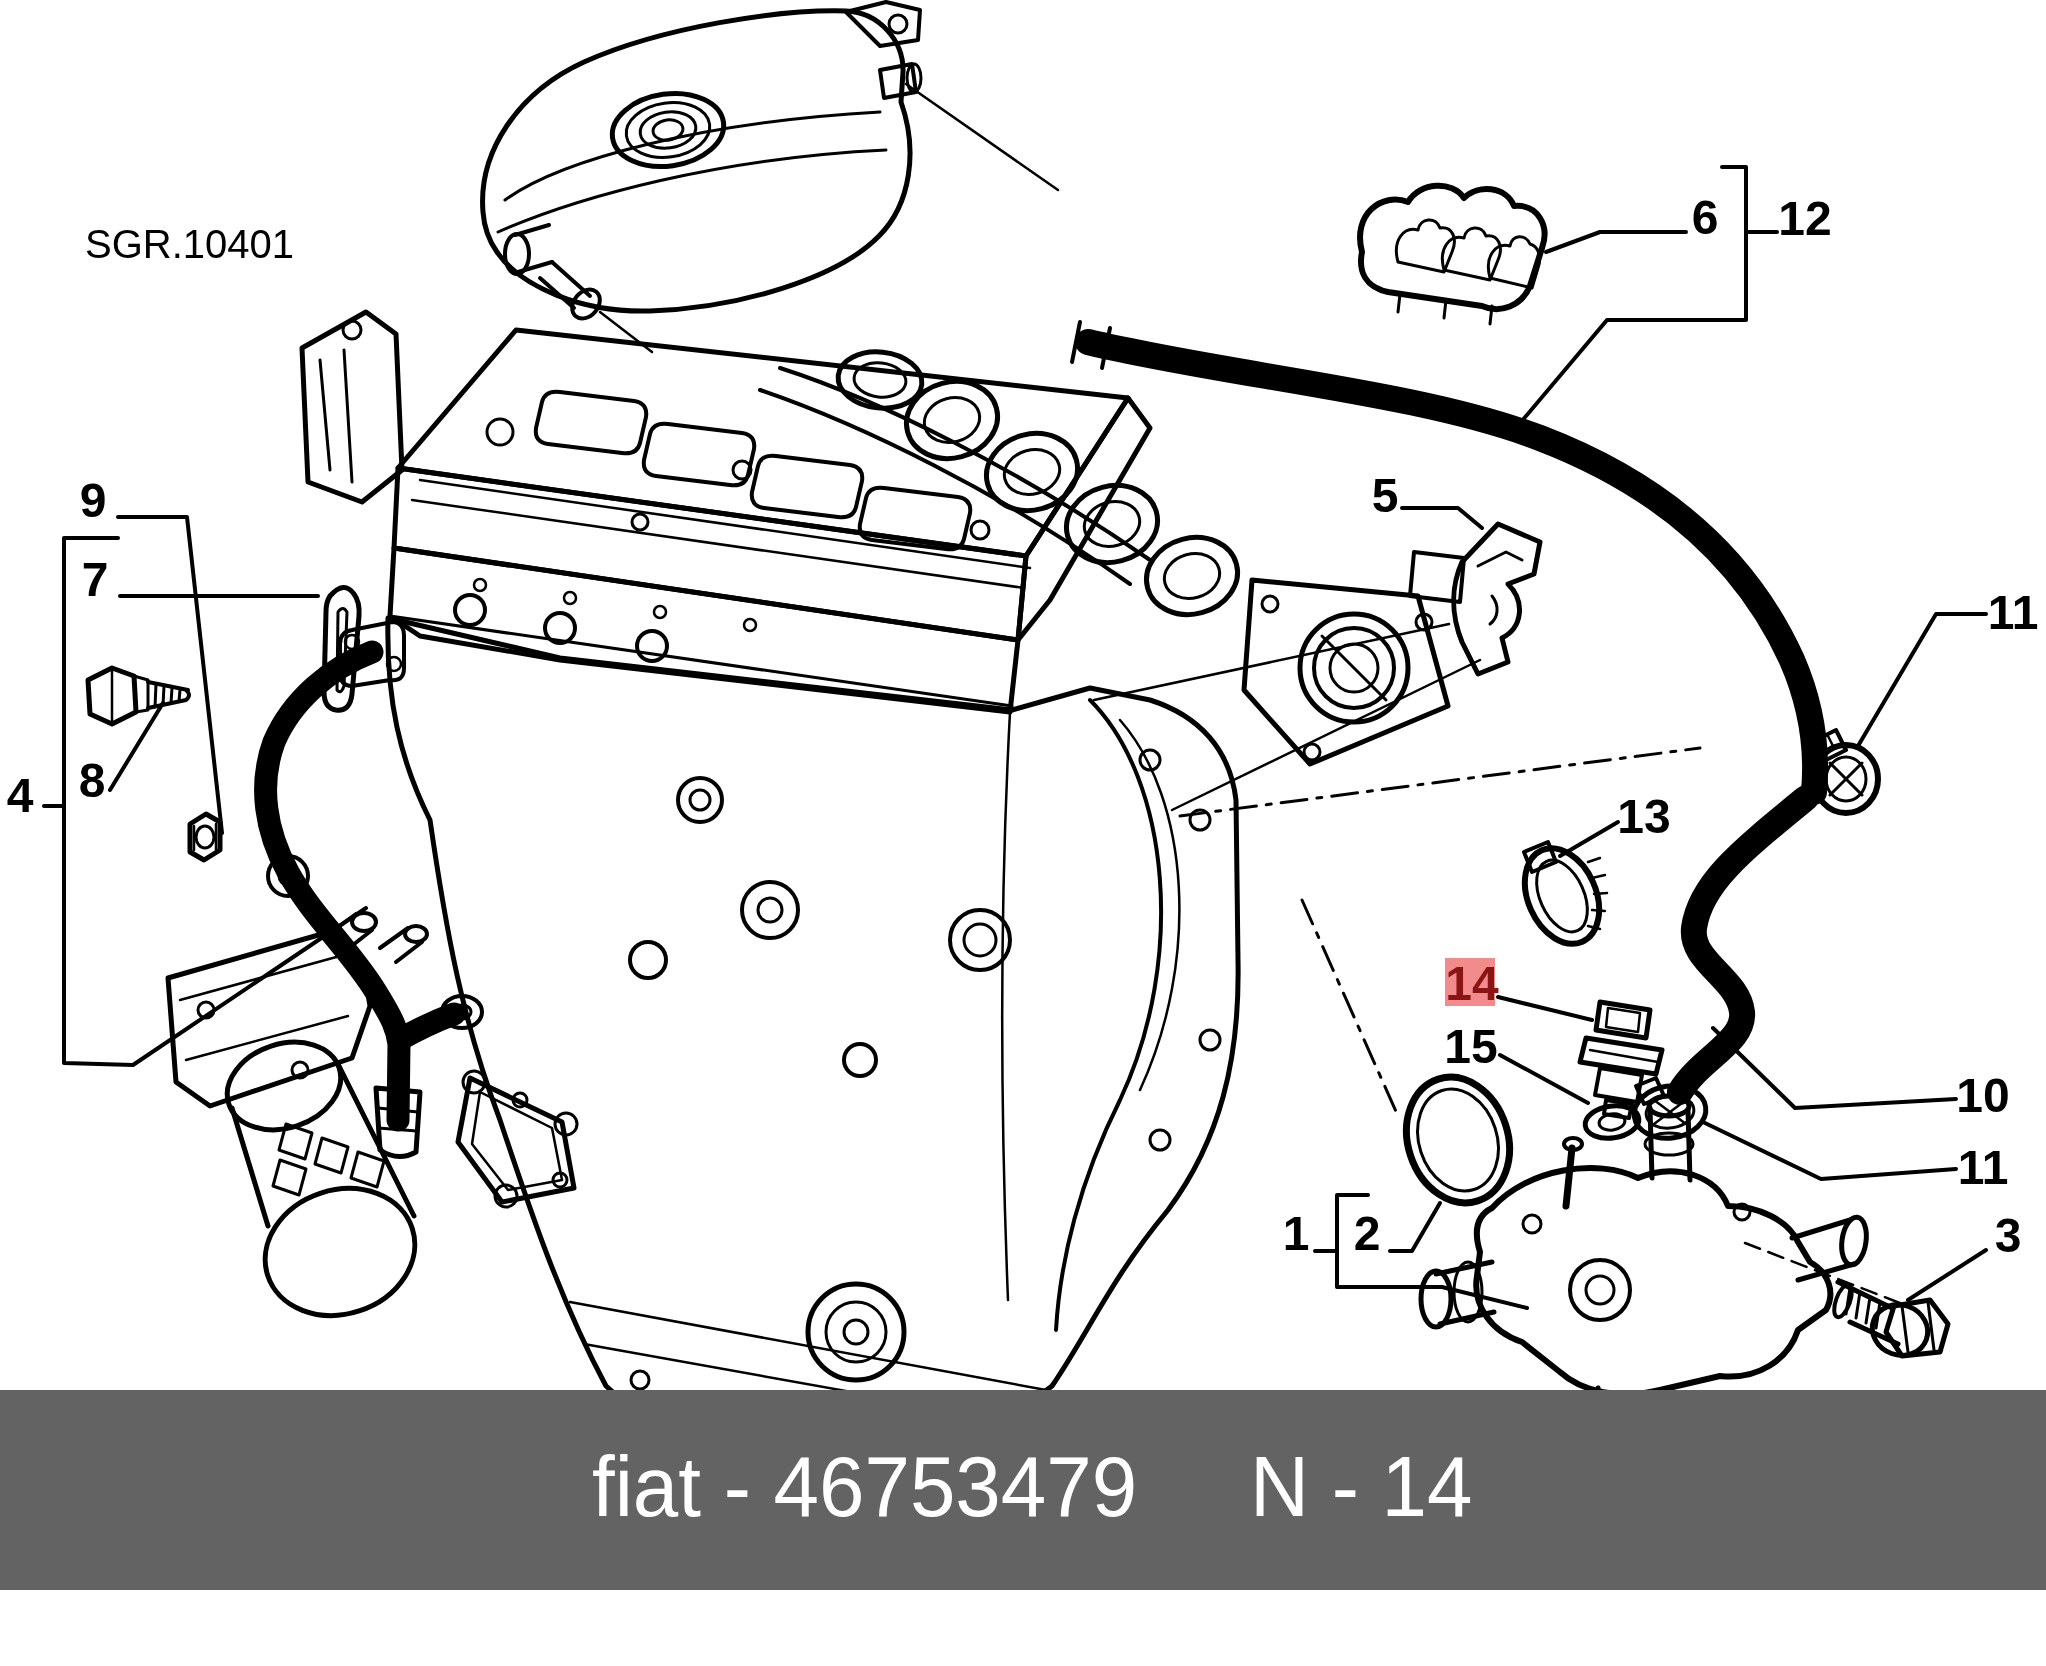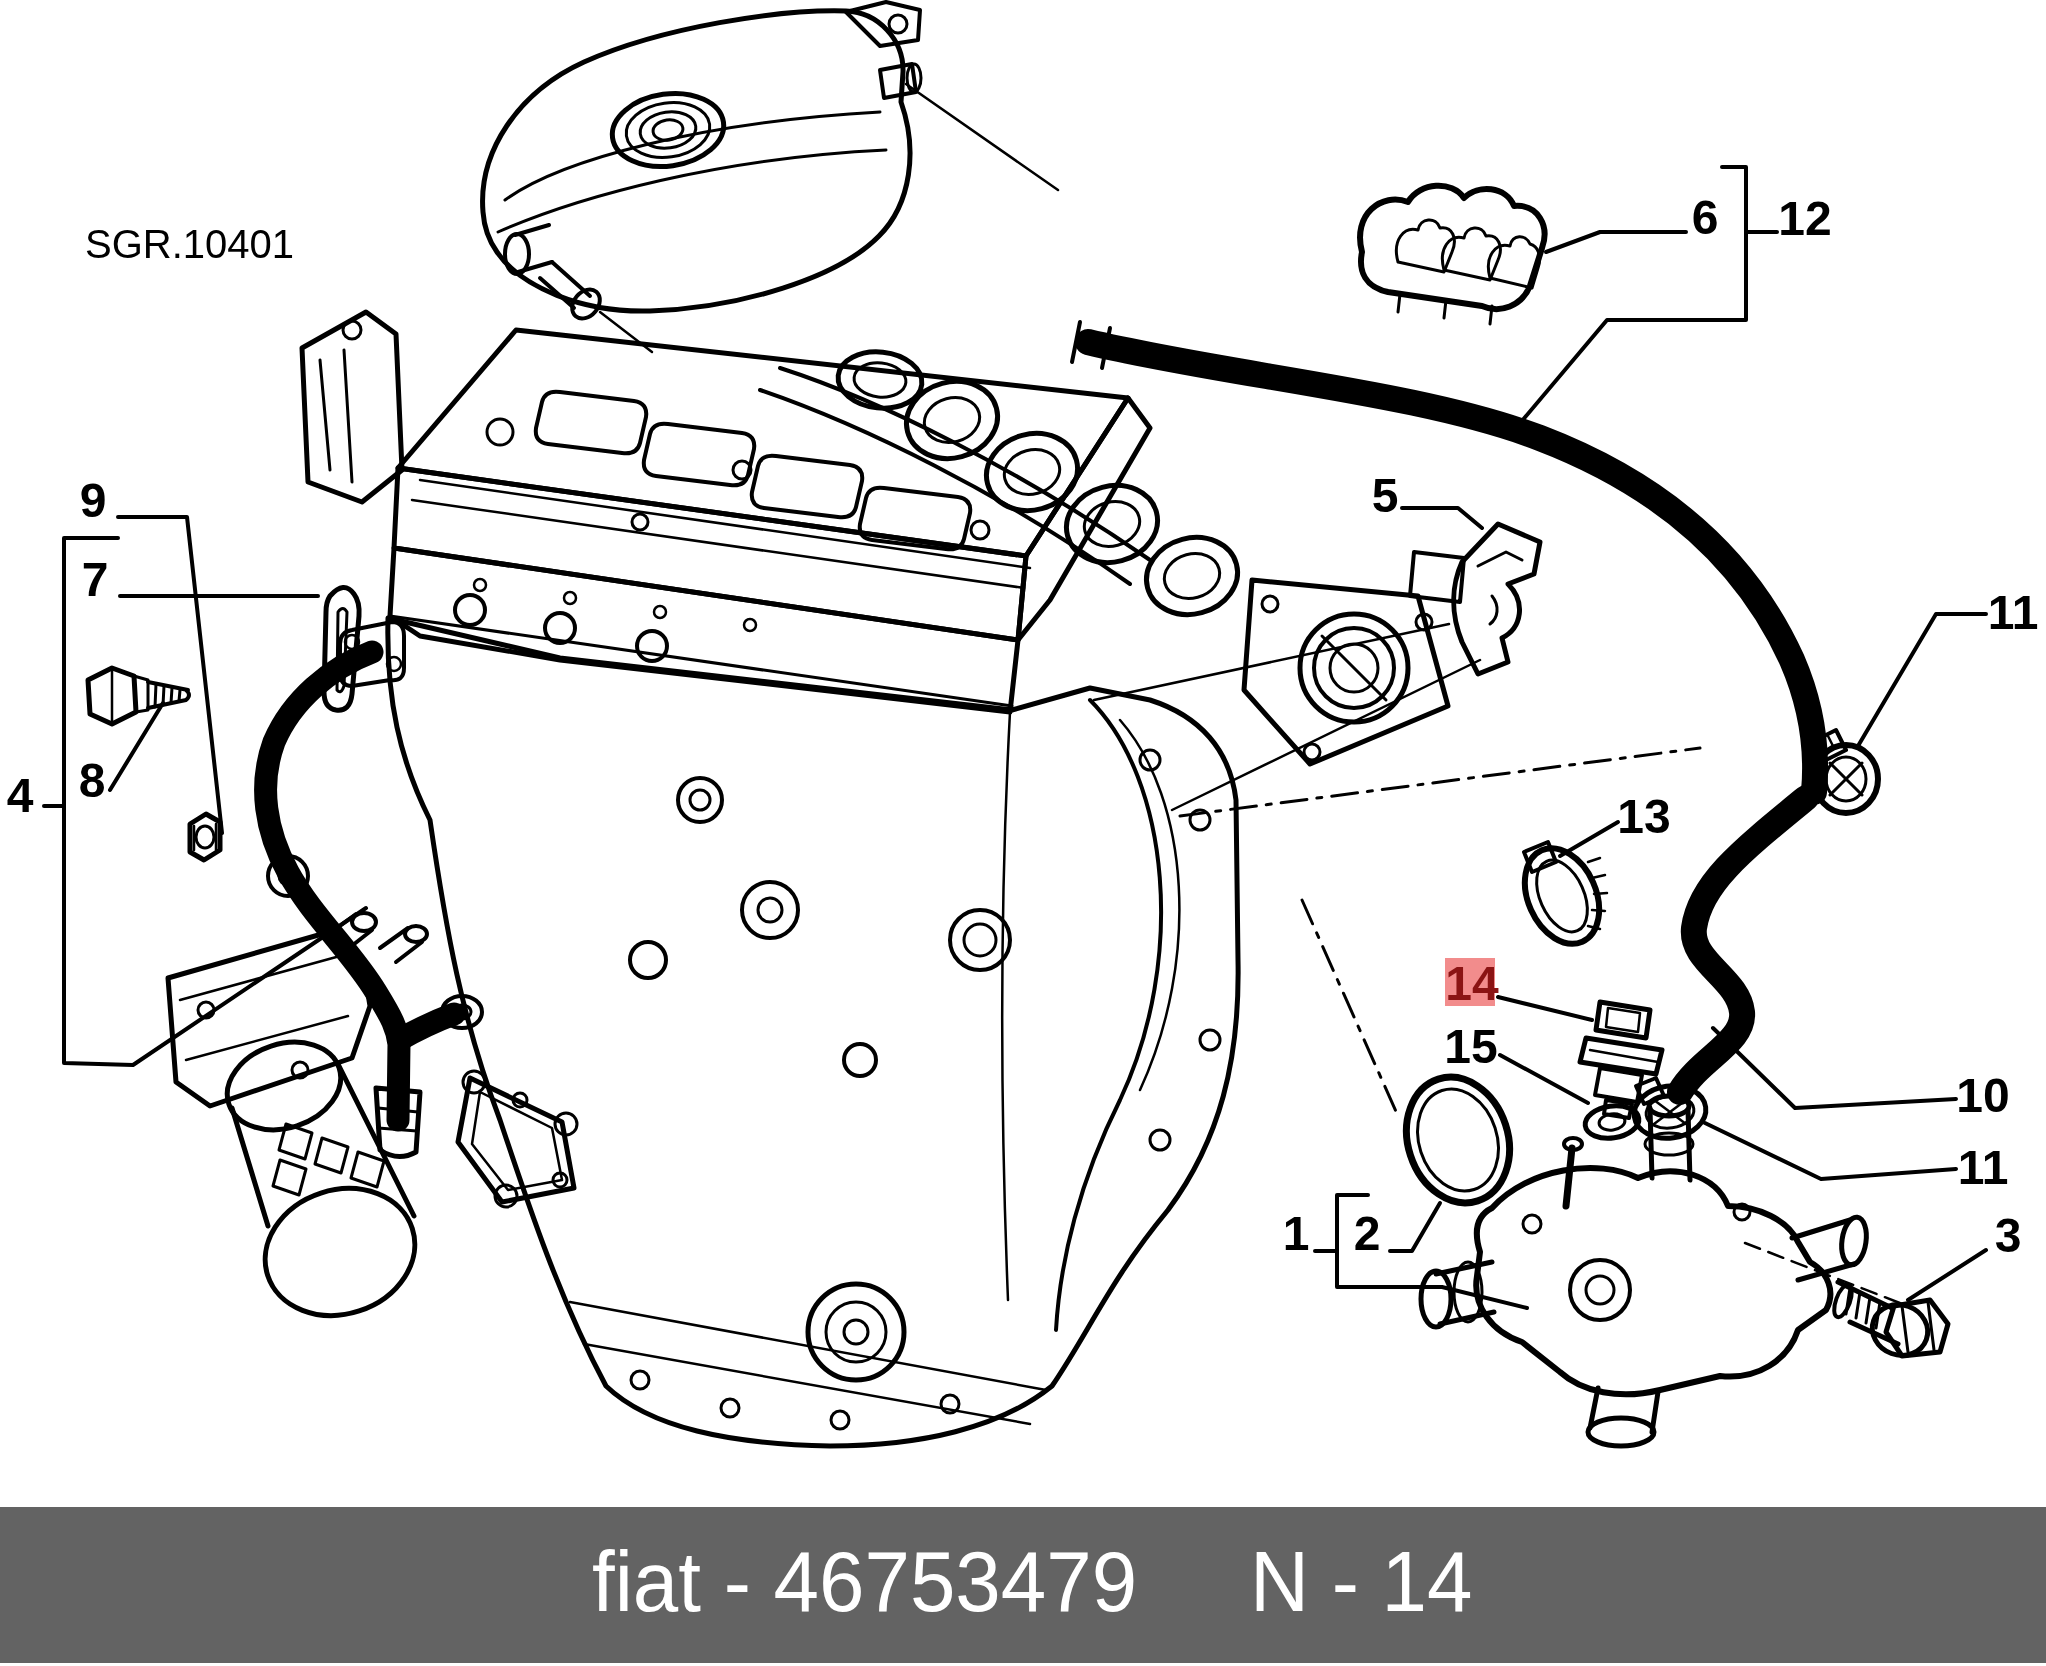--- a/index.html
+++ b/index.html
@@ -28,21 +28,21 @@
   .callout{
     font-family:"Liberation Sans",sans-serif;font-weight:700;font-size:48px;
     fill:#000;text-anchor:middle;
   }
   .callout.highlighted{fill:var(--hl-text,#8b1414)}
   .callout-highlight{fill:var(--hl-bg,#f28c8c);stroke:none}
   .code-label{
     font-family:"Liberation Sans",sans-serif;font-weight:400;font-size:40px;fill:#000;
   }
   #footer-bar{
-    position:absolute;left:0;top:1507px;width:2046px;height:156px;
+    position:absolute;left:0;top:1390px;width:2046px;height:200px;
     background:var(--footer-bg,#636363);
   }
   .footer-text{
     position:absolute;top:50%;transform:translateY(-54%) scaleX(.95);transform-origin:left center;
     color:var(--footer-text,#fff);font-size:86px;font-weight:400;white-space:pre;
     font-family:"Liberation Sans",sans-serif;letter-spacing:0;
   }
   #footer-left{left:592px;}
   #footer-right{left:1250px;}
 </style>

